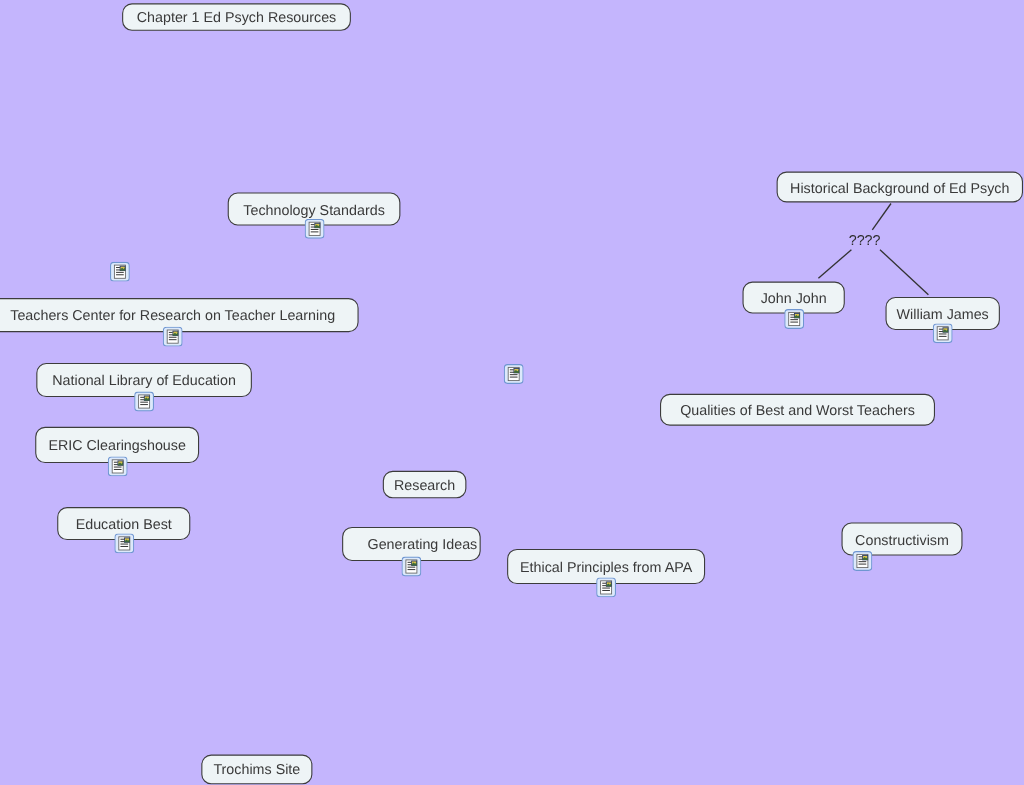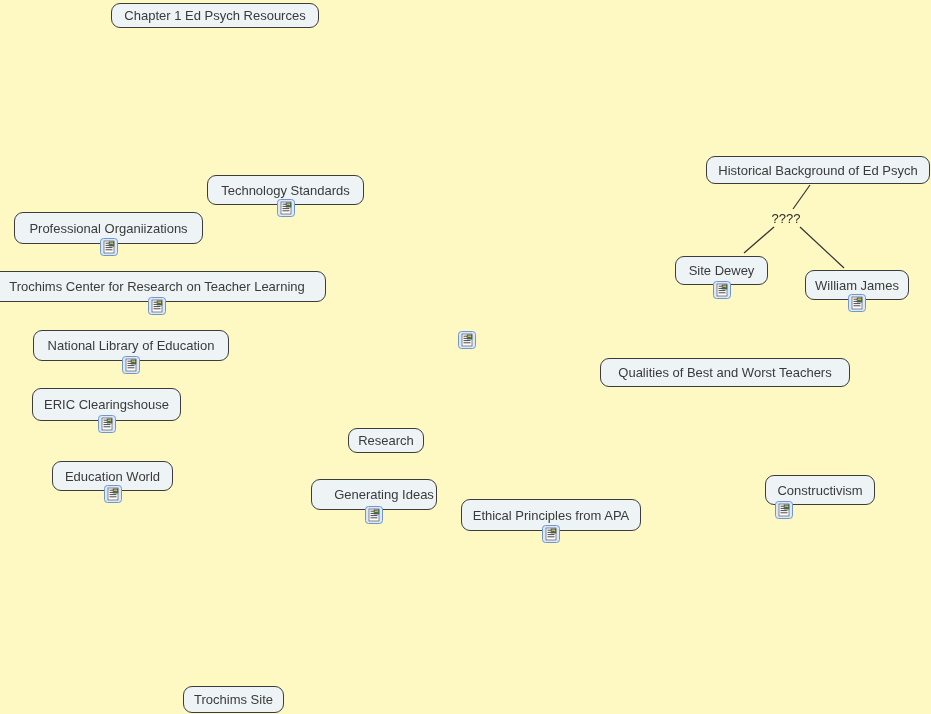--- a/index.html
+++ b/index.html
@@ -1,19 +1,19 @@
 <!DOCTYPE html>
 <html><head>
 <meta charset="utf-8">
 <style>
   html,body{margin:0;padding:0;background:#ffffff;}
   #canvas{
     position:relative;
     width:931px;height:714px;
-    background:#fef9c3;
+    background:#c4b5fd;
     overflow:hidden;
     font-family:"Liberation Sans", sans-serif;
     text-align:right;
   }
   .concept-node{
     position:absolute;
     box-sizing:border-box;
     display:flex;align-items:center;justify-content:center;
     background:#eef4f6;
     border:1px solid #3c3c3c;
@@ -62,35 +62,32 @@
     <div class="resource-icon" style="left: 285.5px; top: 199px;"><svg width="18" height="18" viewBox="0 0 18 18">
         <rect x="0.5" y="0.5" width="17" height="17" rx="3" fill="#dce9fb" stroke="#6f96d1"></rect>
         <rect x="4" y="3" width="10" height="12" fill="#ffffff" stroke="#666666" stroke-width="0.8"></rect>
         <line x1="5.5" y1="5.2" x2="9" y2="5.2" stroke="#333" stroke-width="0.9"></line>
         <line x1="5.5" y1="7.4" x2="12.5" y2="7.4" stroke="#333" stroke-width="0.9"></line>
         <line x1="5.5" y1="9.6" x2="12.5" y2="9.6" stroke="#333" stroke-width="0.9"></line>
         <line x1="5.5" y1="11.8" x2="12.5" y2="11.8" stroke="#333" stroke-width="0.9"></line>
         <rect x="9.2" y="4" width="4.6" height="4" fill="#d8c24a" stroke="#2c3e66" stroke-width="0.8"></rect>
         <path d="M9.2 7 L11 5.4 L12.4 6.6 L13.8 5.2 L13.8 8 L9.2 8 Z" fill="#3f6b3a"></path>
       </svg></div>
-    <div class="concept-node" style="left: 14px; top: 212px; width: 189px; height: 32px;">
-      <span>Professional Organiizations</span>
-    </div>
     <div class="resource-icon" style="left: 108.5px; top: 238px;"><svg width="18" height="18" viewBox="0 0 18 18">
         <rect x="0.5" y="0.5" width="17" height="17" rx="3" fill="#dce9fb" stroke="#6f96d1"></rect>
         <rect x="4" y="3" width="10" height="12" fill="#ffffff" stroke="#666666" stroke-width="0.8"></rect>
         <line x1="5.5" y1="5.2" x2="9" y2="5.2" stroke="#333" stroke-width="0.9"></line>
         <line x1="5.5" y1="7.4" x2="12.5" y2="7.4" stroke="#333" stroke-width="0.9"></line>
         <line x1="5.5" y1="9.6" x2="12.5" y2="9.6" stroke="#333" stroke-width="0.9"></line>
         <line x1="5.5" y1="11.8" x2="12.5" y2="11.8" stroke="#333" stroke-width="0.9"></line>
         <rect x="9.2" y="4" width="4.6" height="4" fill="#d8c24a" stroke="#2c3e66" stroke-width="0.8"></rect>
         <path d="M9.2 7 L11 5.4 L12.4 6.6 L13.8 5.2 L13.8 8 L9.2 8 Z" fill="#3f6b3a"></path>
       </svg></div>
     <div class="concept-node" style="left: -12px; top: 271px; width: 338px; height: 31px;">
-      <span>Trochims Center for Research on Teacher Learning</span>
+      <span>Teachers Center for Research on Teacher Learning</span>
     </div>
     <div class="resource-icon" style="left: 157px; top: 297px;"><svg width="18" height="18" viewBox="0 0 18 18">
         <rect x="0.5" y="0.5" width="17" height="17" rx="3" fill="#dce9fb" stroke="#6f96d1"></rect>
         <rect x="4" y="3" width="10" height="12" fill="#ffffff" stroke="#666666" stroke-width="0.8"></rect>
         <line x1="5.5" y1="5.2" x2="9" y2="5.2" stroke="#333" stroke-width="0.9"></line>
         <line x1="5.5" y1="7.4" x2="12.5" y2="7.4" stroke="#333" stroke-width="0.9"></line>
         <line x1="5.5" y1="9.6" x2="12.5" y2="9.6" stroke="#333" stroke-width="0.9"></line>
         <line x1="5.5" y1="11.8" x2="12.5" y2="11.8" stroke="#333" stroke-width="0.9"></line>
         <rect x="9.2" y="4" width="4.6" height="4" fill="#d8c24a" stroke="#2c3e66" stroke-width="0.8"></rect>
         <path d="M9.2 7 L11 5.4 L12.4 6.6 L13.8 5.2 L13.8 8 L9.2 8 Z" fill="#3f6b3a"></path>
@@ -115,21 +112,21 @@
         <rect x="0.5" y="0.5" width="17" height="17" rx="3" fill="#dce9fb" stroke="#6f96d1"></rect>
         <rect x="4" y="3" width="10" height="12" fill="#ffffff" stroke="#666666" stroke-width="0.8"></rect>
         <line x1="5.5" y1="5.2" x2="9" y2="5.2" stroke="#333" stroke-width="0.9"></line>
         <line x1="5.5" y1="7.4" x2="12.5" y2="7.4" stroke="#333" stroke-width="0.9"></line>
         <line x1="5.5" y1="9.6" x2="12.5" y2="9.6" stroke="#333" stroke-width="0.9"></line>
         <line x1="5.5" y1="11.8" x2="12.5" y2="11.8" stroke="#333" stroke-width="0.9"></line>
         <rect x="9.2" y="4" width="4.6" height="4" fill="#d8c24a" stroke="#2c3e66" stroke-width="0.8"></rect>
         <path d="M9.2 7 L11 5.4 L12.4 6.6 L13.8 5.2 L13.8 8 L9.2 8 Z" fill="#3f6b3a"></path>
       </svg></div>
     <div class="concept-node" style="left: 52px; top: 461px; width: 121px; height: 30px;">
-      <span>Education World</span>
+      <span>Education Best</span>
     </div>
     <div class="resource-icon" style="left: 112.5px; top: 485px;"><svg width="18" height="18" viewBox="0 0 18 18">
         <rect x="0.5" y="0.5" width="17" height="17" rx="3" fill="#dce9fb" stroke="#6f96d1"></rect>
         <rect x="4" y="3" width="10" height="12" fill="#ffffff" stroke="#666666" stroke-width="0.8"></rect>
         <line x1="5.5" y1="5.2" x2="9" y2="5.2" stroke="#333" stroke-width="0.9"></line>
         <line x1="5.5" y1="7.4" x2="12.5" y2="7.4" stroke="#333" stroke-width="0.9"></line>
         <line x1="5.5" y1="9.6" x2="12.5" y2="9.6" stroke="#333" stroke-width="0.9"></line>
         <line x1="5.5" y1="11.8" x2="12.5" y2="11.8" stroke="#333" stroke-width="0.9"></line>
         <rect x="9.2" y="4" width="4.6" height="4" fill="#d8c24a" stroke="#2c3e66" stroke-width="0.8"></rect>
         <path d="M9.2 7 L11 5.4 L12.4 6.6 L13.8 5.2 L13.8 8 L9.2 8 Z" fill="#3f6b3a"></path>
@@ -170,21 +167,21 @@
         <line x1="5.5" y1="7.4" x2="12.5" y2="7.4" stroke="#333" stroke-width="0.9"></line>
         <line x1="5.5" y1="9.6" x2="12.5" y2="9.6" stroke="#333" stroke-width="0.9"></line>
         <line x1="5.5" y1="11.8" x2="12.5" y2="11.8" stroke="#333" stroke-width="0.9"></line>
         <rect x="9.2" y="4" width="4.6" height="4" fill="#d8c24a" stroke="#2c3e66" stroke-width="0.8"></rect>
         <path d="M9.2 7 L11 5.4 L12.4 6.6 L13.8 5.2 L13.8 8 L9.2 8 Z" fill="#3f6b3a"></path>
       </svg></div>
     <div class="concept-node" style="left: 706px; top: 156px; width: 224px; height: 28px;">
       <span>Historical Background of Ed Psych</span>
     </div>
     <div class="concept-node" style="left: 675px; top: 256px; width: 93px; height: 29px;">
-      <span>Site Dewey</span>
+      <span>John John</span>
     </div>
     <div class="resource-icon" style="left: 721.5px; top: 281px;"><svg width="18" height="18" viewBox="0 0 18 18">
         <rect x="0.5" y="0.5" width="17" height="17" rx="3" fill="#dce9fb" stroke="#6f96d1"></rect>
         <rect x="4" y="3" width="10" height="12" fill="#ffffff" stroke="#666666" stroke-width="0.8"></rect>
         <line x1="5.5" y1="5.2" x2="9" y2="5.2" stroke="#333" stroke-width="0.9"></line>
         <line x1="5.5" y1="7.4" x2="12.5" y2="7.4" stroke="#333" stroke-width="0.9"></line>
         <line x1="5.5" y1="9.6" x2="12.5" y2="9.6" stroke="#333" stroke-width="0.9"></line>
         <line x1="5.5" y1="11.8" x2="12.5" y2="11.8" stroke="#333" stroke-width="0.9"></line>
         <rect x="9.2" y="4" width="4.6" height="4" fill="#d8c24a" stroke="#2c3e66" stroke-width="0.8"></rect>
         <path d="M9.2 7 L11 5.4 L12.4 6.6 L13.8 5.2 L13.8 8 L9.2 8 Z" fill="#3f6b3a"></path>

